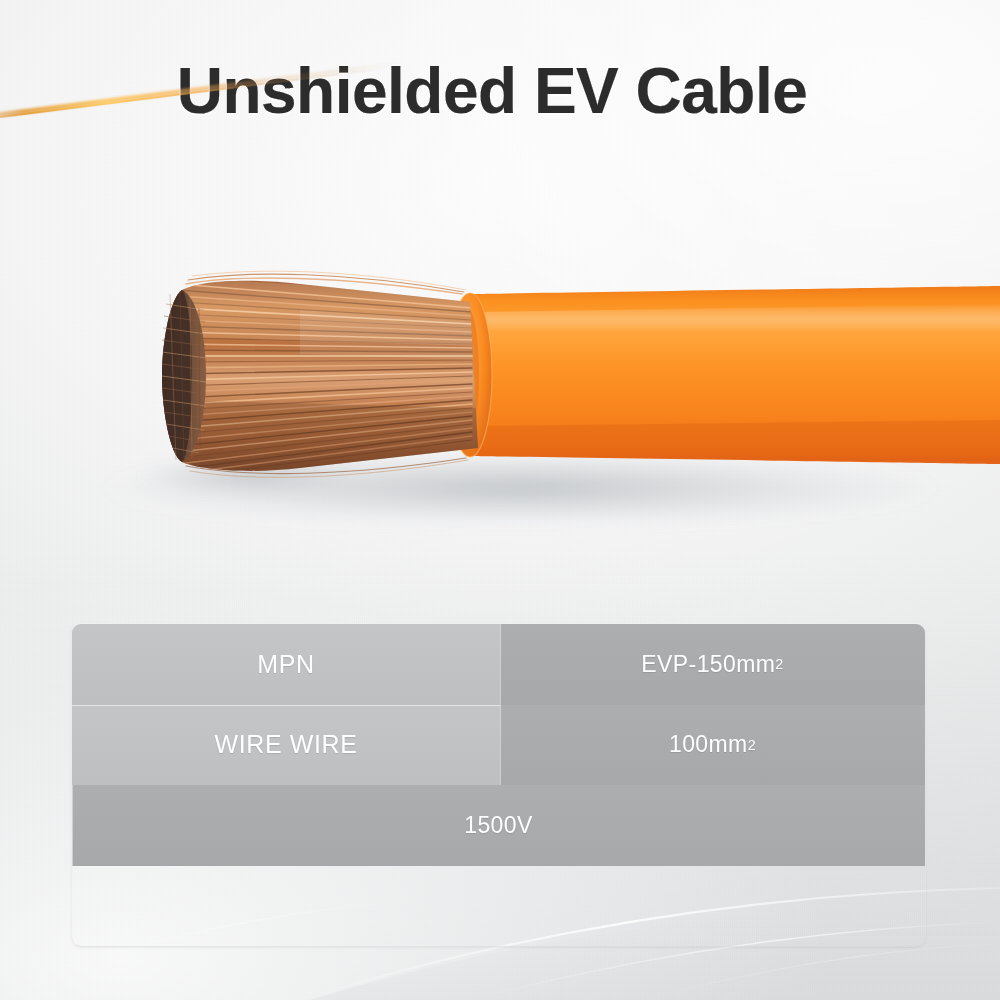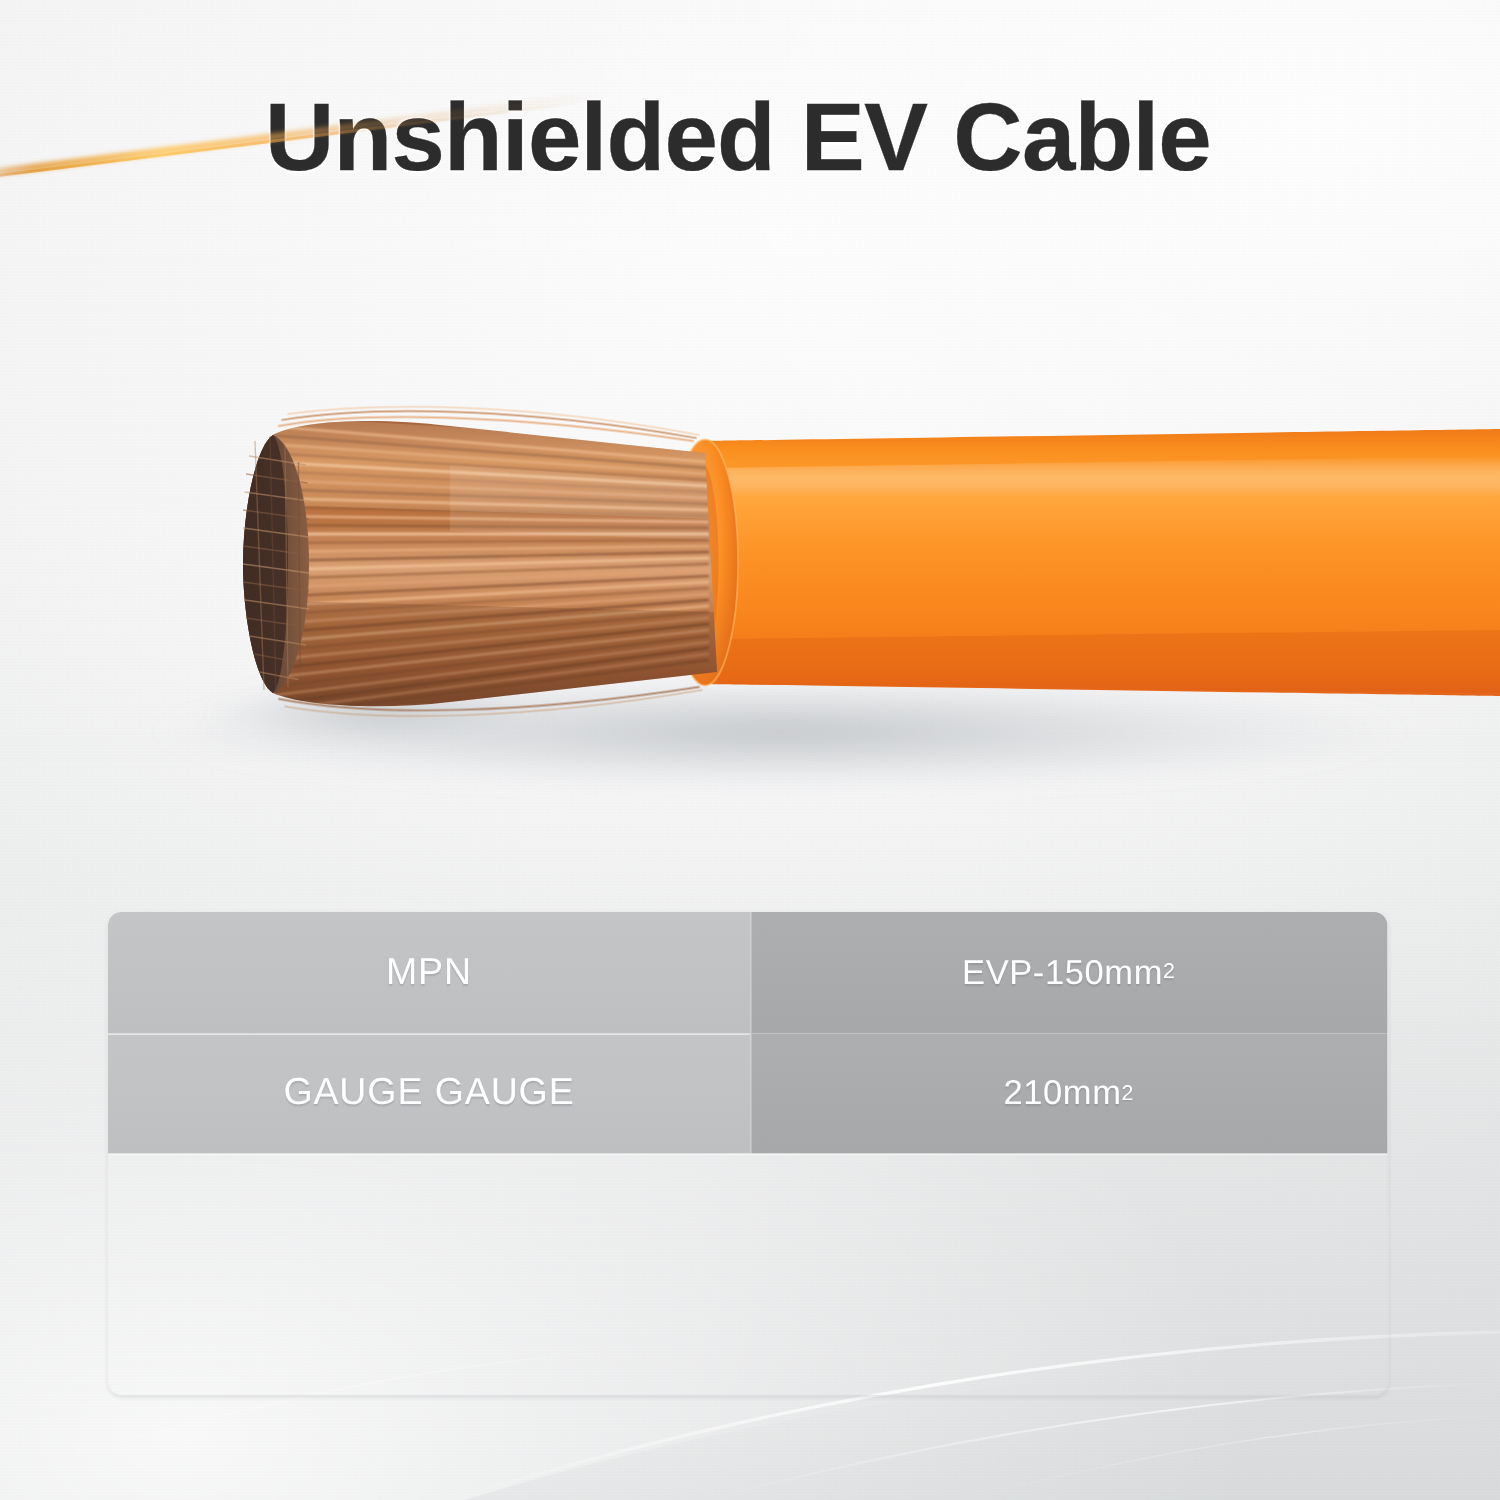--- a/index.html
+++ b/index.html
@@ -63,21 +63,21 @@
   }
 
   
   #cable{
     position:absolute; left:0; top:250px; width:1000px; height:340px; z-index:4;
   }
 
   
   #spec-table{
     position:absolute;
-    left:72px; top:608px;
+    left:72px; top:624px;
     width:853px; height:322px;
     border-radius:9px;
     overflow:hidden;
     z-index:7;
     box-shadow:0 1px 3px rgba(120,124,128,.22), 0 0 0 1px rgba(255,255,255,.35);
   }
   .spec-row{
     display:flex;
     height:80.5px;
     position:relative;
@@ -340,26 +340,29 @@
     <div class="spec-row">
       <div class="spec-key">MPN</div>
       <div class="spec-val">
           <span>EVP-150</span>
           <span>mm</span>
           <sup>2</sup>
         </div>
     </div>
 
     <div class="spec-row">
-      <div class="spec-key">GAUGE GAUGE</div>
+      <div class="spec-key">WIRE WIRE</div>
       <div class="spec-val">
-          <span>210</span>
+          <span>100</span>
           <span>mm</span>
           <sup>2</sup>
         </div>
     </div>
 
     <div class="spec-row">
+      <div class="spec-val">
+          <span>1500V</span>
+        </div>
     </div>
 
 
   </div>
 </div>
 
 </body></html>

